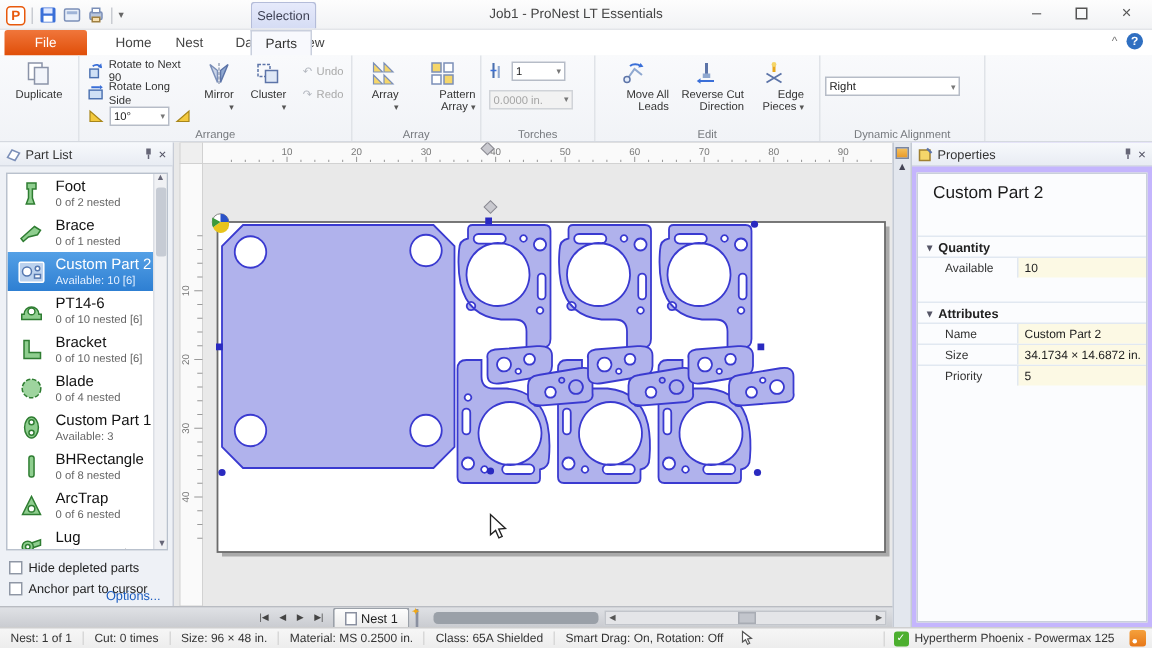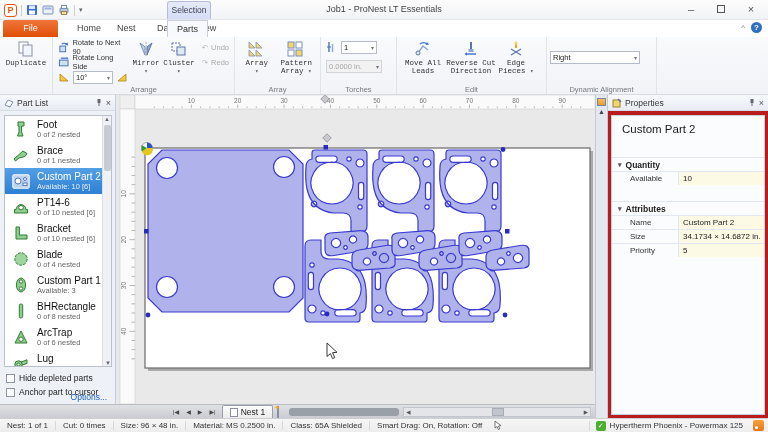--- a/index.html
+++ b/index.html
@@ -26,21 +26,21 @@
   #tab-parts { background:#f8f9fd; border:1px solid #c9cfdd; border-bottom:none; color:#333; }
   #ribbon-help { position:absolute; right:6px; top:22px; display:flex; gap:6px; align-items:center; }
   .help-circle { width:11px; height:11px; border-radius:50%; background:#2f6fc1; color:#fff; font-size:8px; text-align:center; line-height:11px; font-weight:bold; }
   .collapse-caret { color:#777; font-size:8px; }
 
   
   #ribbon { left:0; top:37px; width:768px; height:58px; background:linear-gradient(#f9fafc,#f1f3f7); border-bottom:1px solid #d5d9e0; display:flex; }
   .rgroup { position:relative; height:100%; border-right:1px solid #e0e3e8; padding:2px 3px 10px 3px; display:flex; align-items:flex-start; }
   .rgroup-label { position:absolute; left:0; right:0; bottom:0; text-align:center; font-size:7.5px; color:#76797e; }
   .bigbtn { width:46px; height:46px; display:flex; flex-direction:column; align-items:center; justify-content:flex-start; padding-top:2px; border-radius:2px; }
-  .bigbtn .lbl { font-size:7.5px; line-height:8px; text-align:center; color:#333; margin-top:2px;font-family:Liberation Mono, monospace; }
+  .bigbtn .lbl { font-size:7.5px; line-height:8px; text-align:right; color:#333; margin-top:2px; }
   .smallcol { display:flex; flex-direction:column; gap:1px; padding-top:1px; }
   .smallbtn { display:flex; align-items:center; gap:3px; height:14px; font-size:7.5px; color:#333; padding:0 2px; }
   .smallbtn.disabled { color:#aaa; }
   .combo { background:#fff; border:1px solid #b6bcc7; height:13px; display:flex; align-items:center; font-size:7.5px; padding:0 2px; color:#222; }
   .combo .caret { margin-left:auto; font-size:6px; color:#777; padding-left:3px; }
   .combo.disabled { background:#f2f2f2; color:#a5a5a5; border-color:#d0d3d8; }
   .caret-down { font-size:6px; color:#555; }
   .icon16 { width:18px; height:16px; }
   .icon12 { width:12px; height:12px; }
 
@@ -64,21 +64,21 @@
   .chkbox { width:9px; height:9px; background:#fff; border:1px solid #8f97a5; }
   #pl-options { position:absolute; right:8px; bottom:2px; font-size:8.5px; color:#1b5cc0; }
 
   
   #canvas { left:116px; top:95px; width:479px; height:309px; background:#e9e9e9; }
 
   
   #autohide { left:595px; top:95px; width:13px; height:323px; background:#e3e7ee; border-left:1px solid #c4cad4; border-right:1px solid #c4cad4; text-align:center; }
   .ah-icon { width:9px; height:8px; margin:3px auto 2px auto; border:1px solid #7a86a0; background:linear-gradient(#f6c05a,#e89a2a); }
   .ah-caret { font-size:7px; color:#445; }
-  #props { left:608px; top:95px; width:160px; height:323px; background:#b91c1c; }
+  #props { left:608px; top:95px; width:160px; height:323px; background:#c4b5fd; }
   #props-box { position:absolute; left:3px; top:20px; right:3px; bottom:3px; background:#fbfcfe; border:1px solid #c9d0da; }
   #props-title { font-size:11.5px; color:#1a1a1a; padding:7px 0 6px 10px; }
   .pgroup { display:flex; align-items:center; gap:4px; height:14px; padding-left:6px; font-weight:bold; font-size:8.5px; color:#222; border-top:1px solid #e1e8f1;margin-top:16px; }
   .pgroup .chev { font-size:7px; color:#556; }
   .prow { display:flex; height:14px; border-top:1px solid #e1e8f1; }
   .prow .plabel { width:66px; padding:2px 0 0 18px; font-size:8px; color:#333; }
   .prow .pvalue { flex:1; background:#fcf9e4; border-left:1px solid #e1e8f1; padding:2px 0 0 4px; font-size:8px; color:#222; }
 
   
   #sheettabs { left:0; top:404px; width:595px; height:14px; background:linear-gradient(#dfe1e5,#caccd1); border-top:1px solid #b9bcc2; display:flex; align-items:center; }

